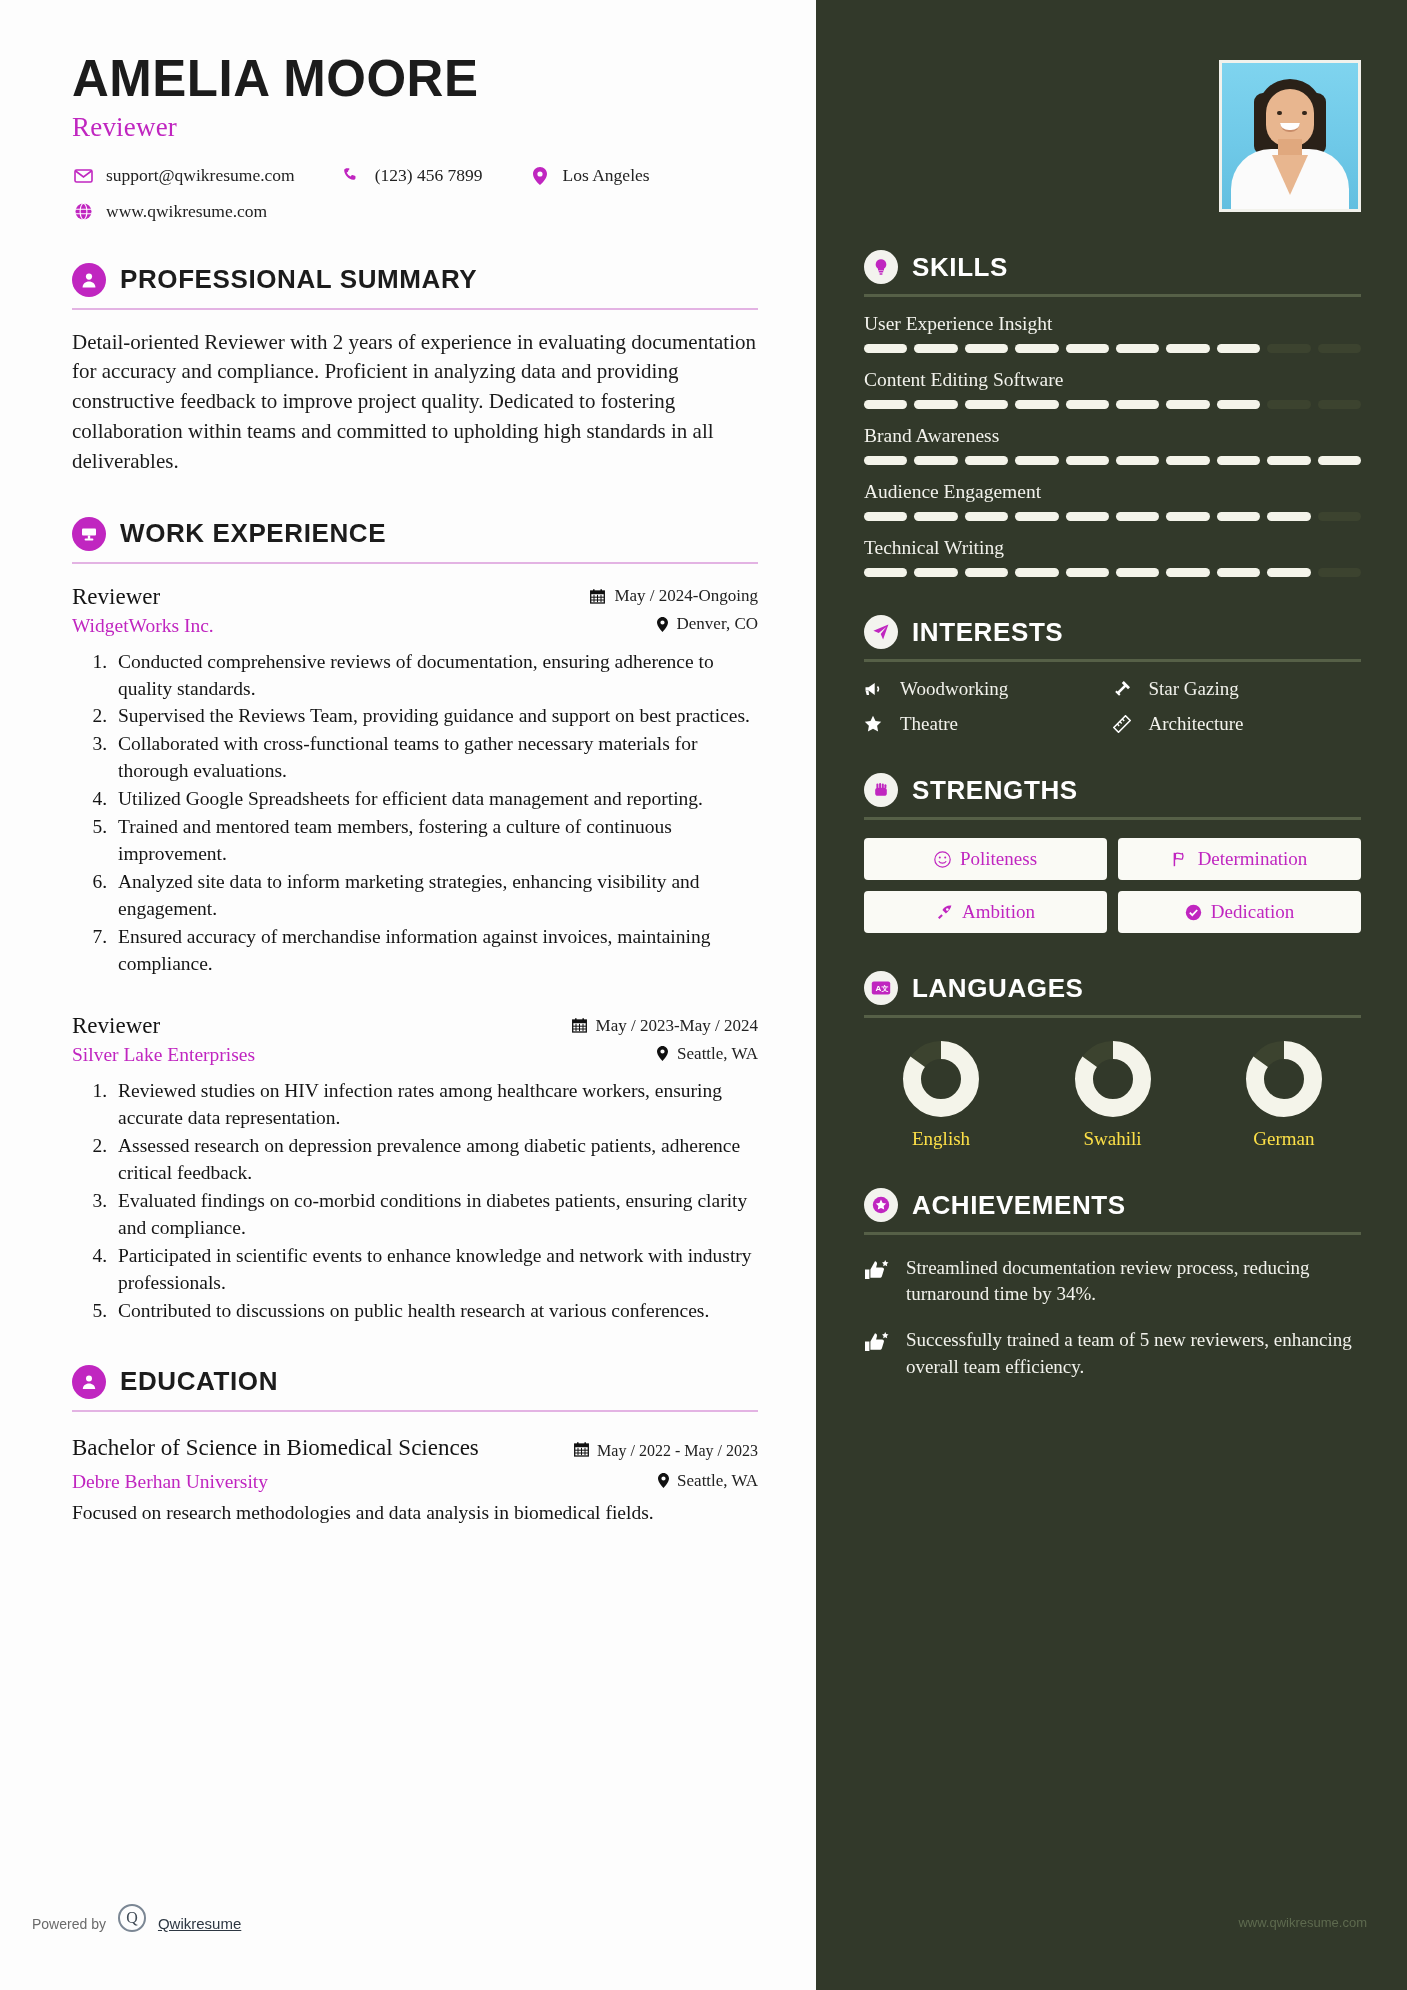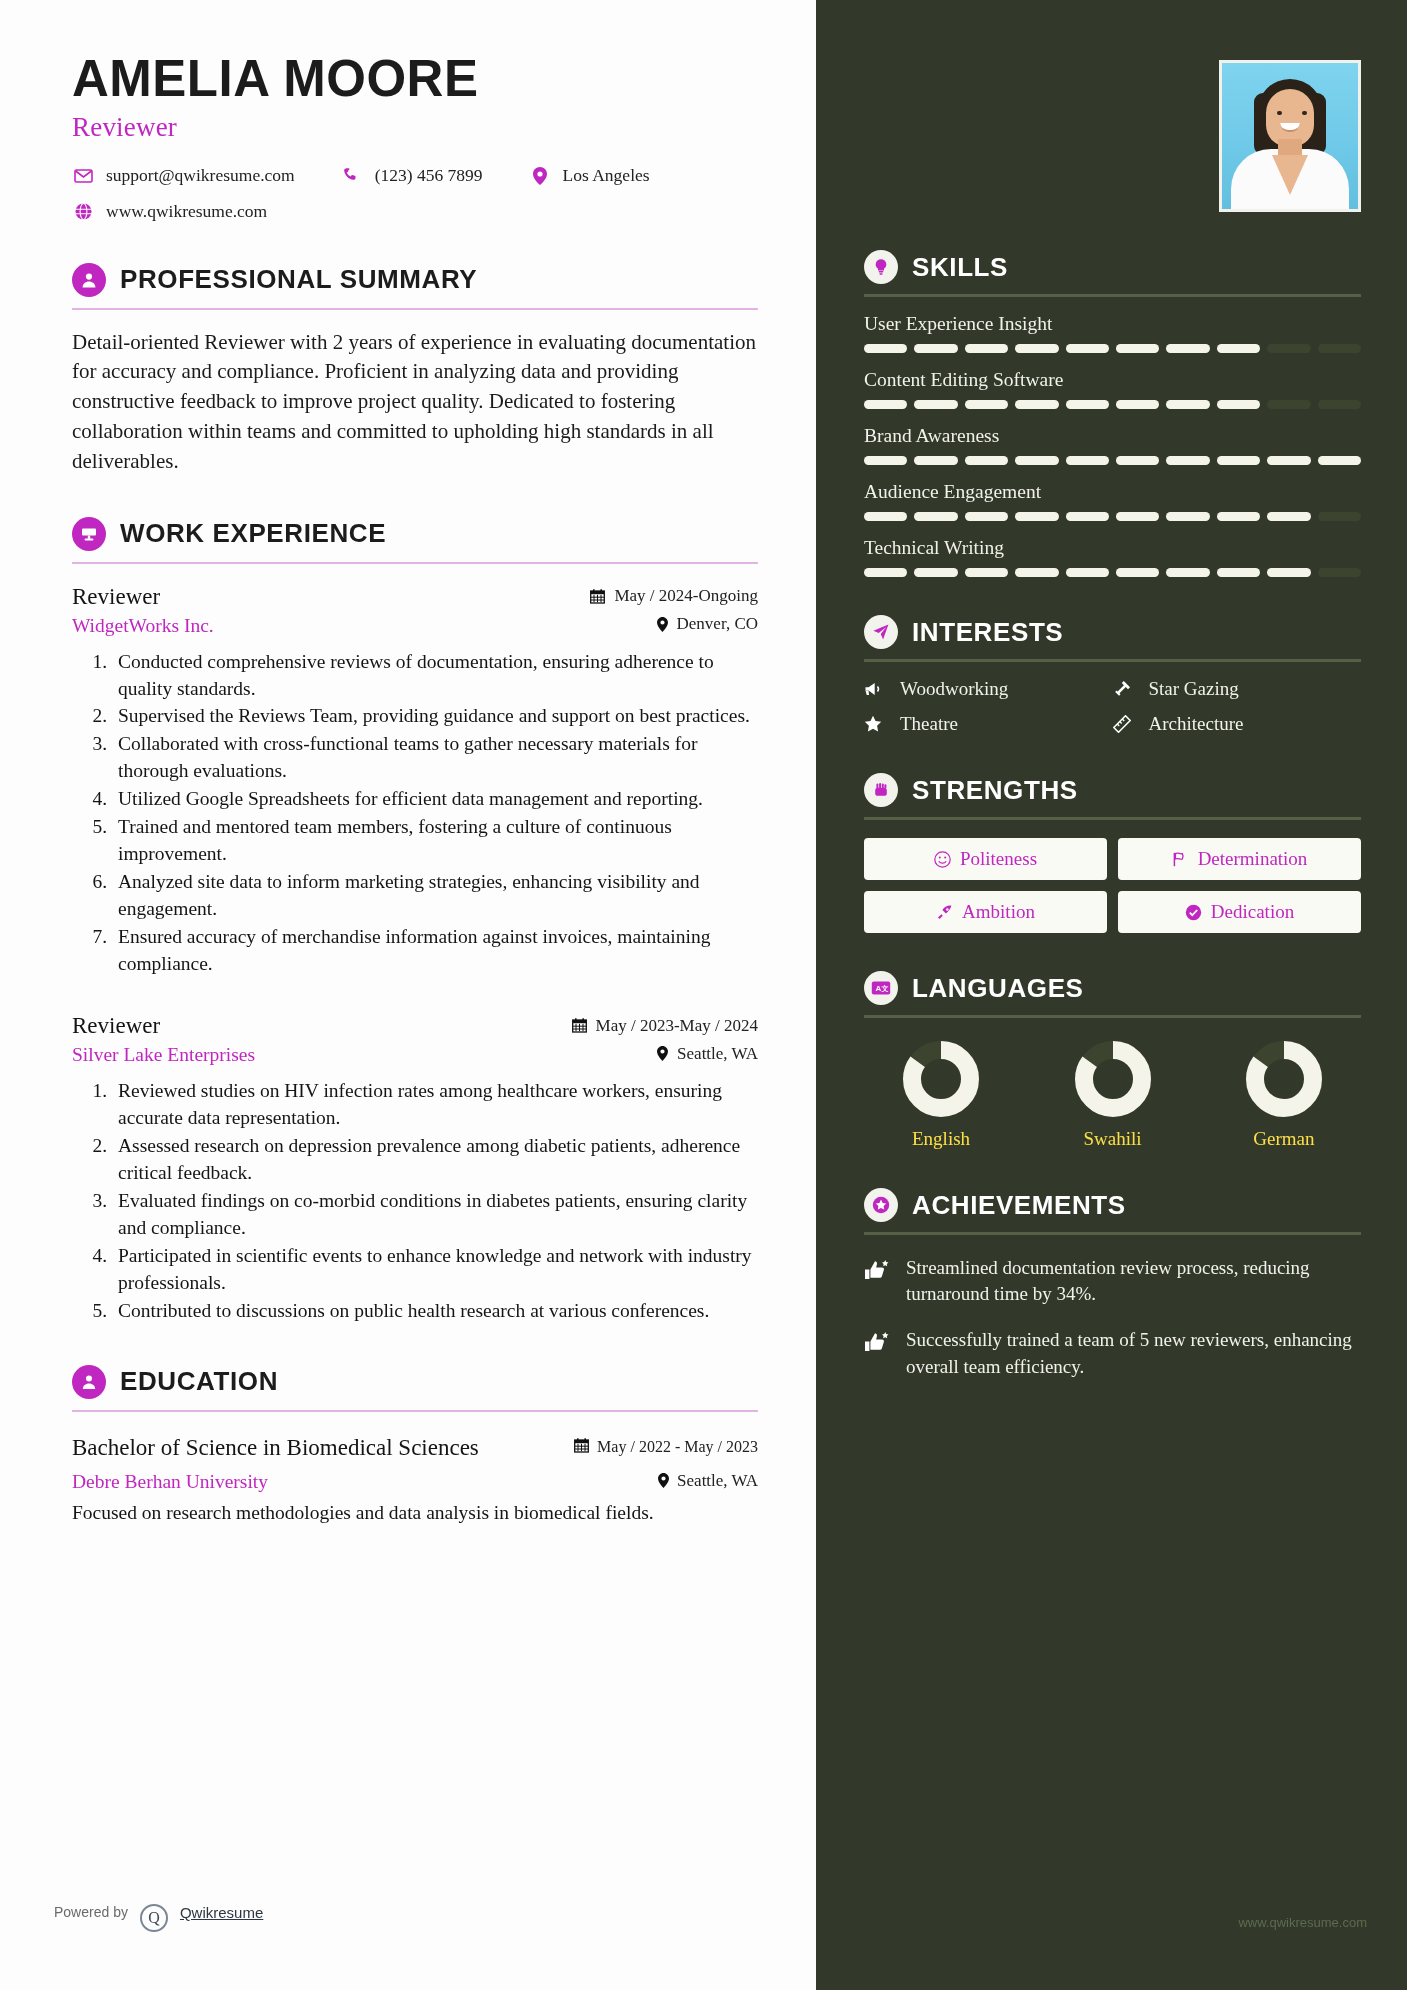--- a/index.html
+++ b/index.html
@@ -80,35 +80,35 @@
   .job-company { font-size: 19.5px; color: #c026c0; margin-top: 5px; }
   .job-row2 { display: flex; justify-content: space-between; align-items: baseline; }
   .bullets { margin-top: 12px; padding-left: 40px; }
   .bullets li {
     font-size: 19.5px; line-height: 1.38; color: #151515;
     margin-bottom: 1px; padding-left: 6px;
   }
 
   
   .edu { margin-top: 22px; }
-  .edu-row { display: flex; justify-content: space-between; align-items: center; }
+  .edu-row { display: flex; justify-content: space-between; align-items: flex-end; }
   .edu-degree { font-size: 23px; color: #141414; max-width: 430px; line-height: 1.18; }
   .edu-dates { font-size: 16px; color: #222; display: flex; align-items: center; white-space: nowrap; }
   .edu-dates .mi { margin-right: 8px; }
   .edu-date-stack { display: inline-block; line-height: 1.15; text-align: left; }
   .edu-sep { margin: 0 4px; }
   .edu-row2 { display: flex; justify-content: space-between; align-items: baseline; margin-top: 10px; }
   .edu-school { font-size: 19.5px; color: #c026c0; }
   .edu-loc { font-size: 17px; color: #222; display: flex; align-items: center; }
   .edu-desc { font-size: 19.5px; line-height: 1.4; color: #151515; margin-top: 6px; }
 
   
   .footer {
-    position: absolute; left: 54px; bottom: 58px;
-    display: flex; align-items: flex-start; gap: 12px;
+    position: absolute; left: 32px; bottom: 58px;
+    display: flex; align-items: flex-end; gap: 12px;
   }
   .footer-label { font-size: 14px; color: #6a6a6a; font-family: "Liberation Sans", sans-serif; }
   .footer-logo {
     width: 28px; height: 28px; border-radius: 50%;
     border: 2px solid #7b8794; color: #3f4a55;
     display: flex; align-items: center; justify-content: center;
     font-size: 16px; font-family: "Liberation Serif", serif;
   }
   .footer-brand {
     font-size: 15px; color: #2d3742; text-decoration: underline;

